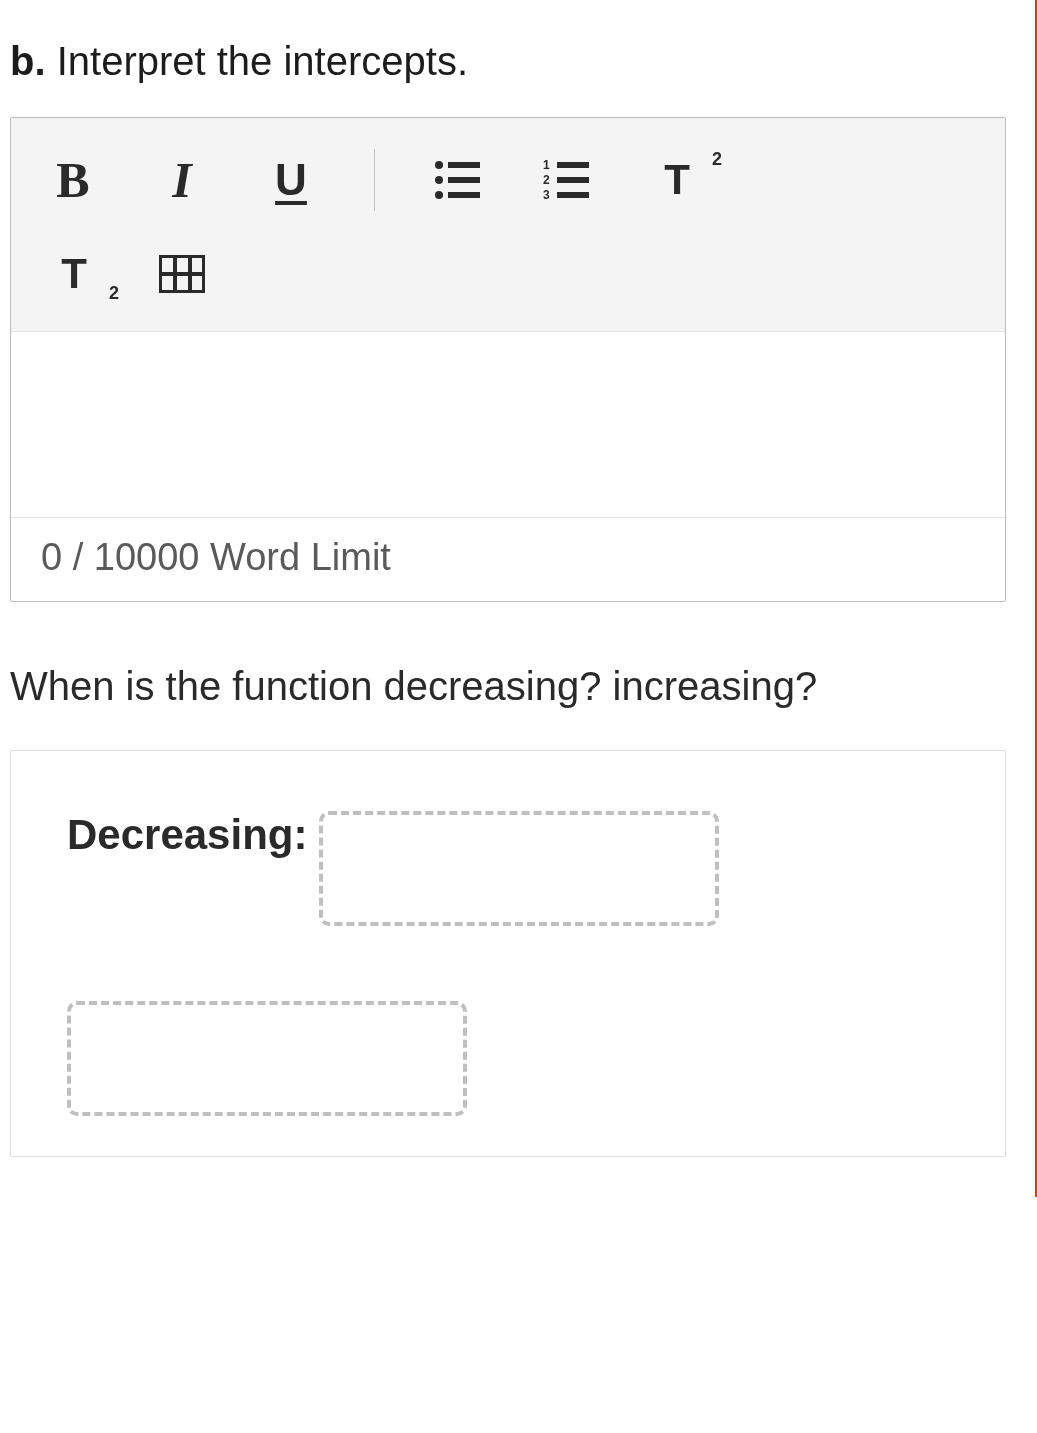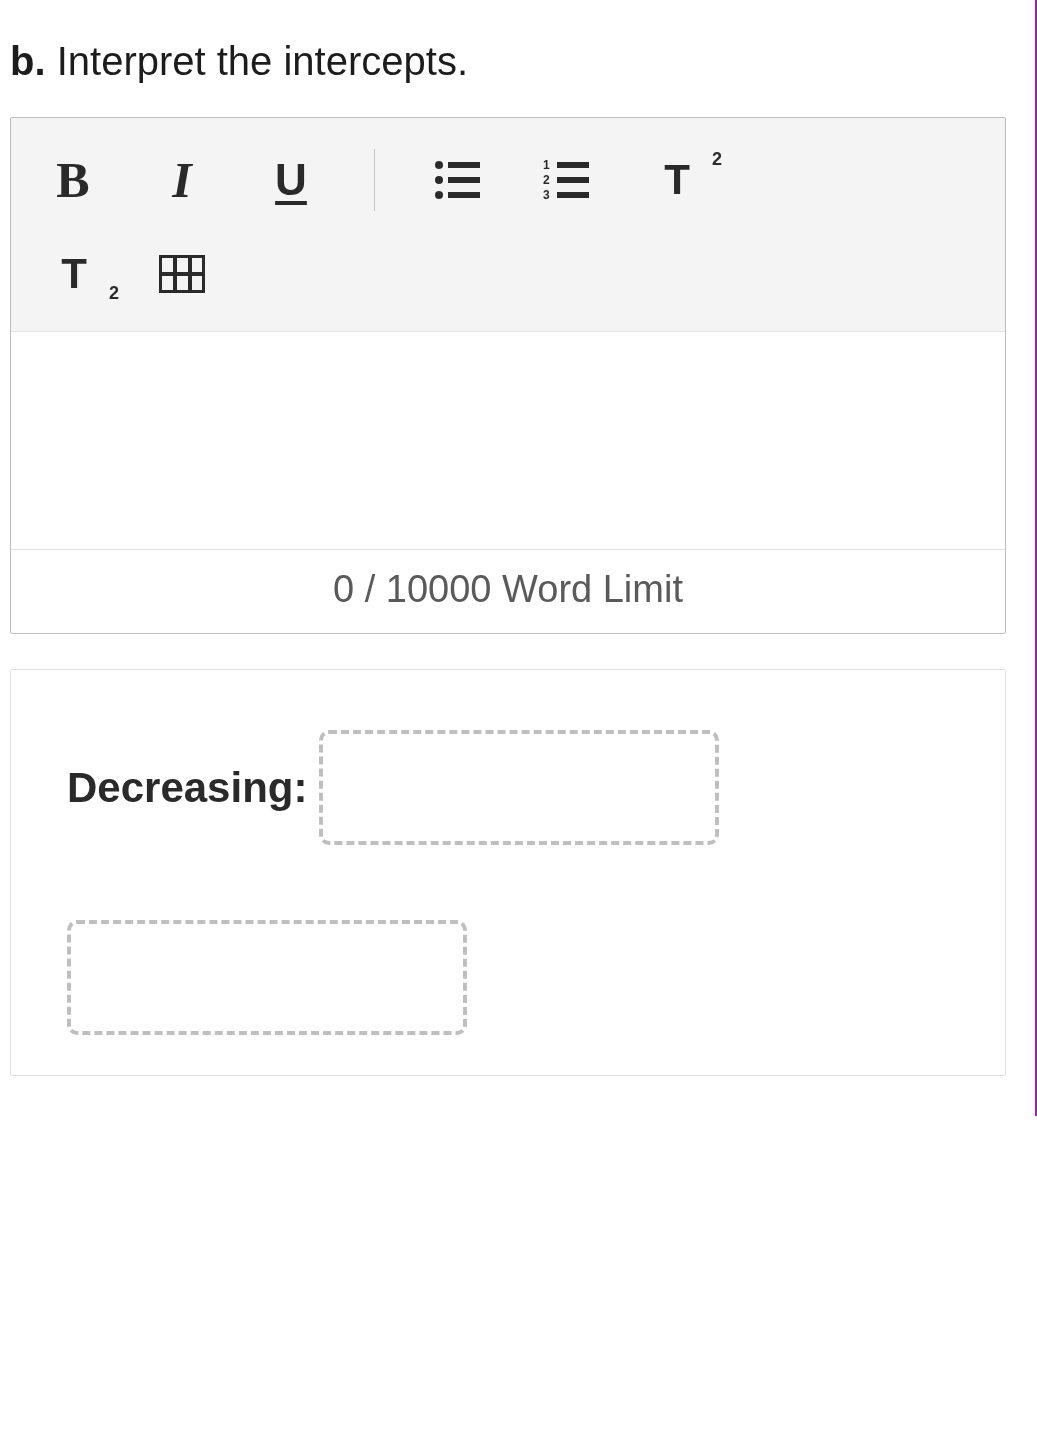--- a/index.html
+++ b/index.html
@@ -7,21 +7,21 @@
       margin: 0;
       padding: 0;
     }
     body {
       font-family: -apple-system, "Helvetica Neue", Arial, sans-serif;
       background: #ffffff;
       width: 1037px;
       padding: 0;
     }
     .page {
-      border-right: 2px solid #a21caf;
+      border-right: 2px solid #c2410c;
       padding: 35px 29px 40px 10px;
     }
     .question-prompt {
       font-size: 40px;
       color: #1c1c1c;
       margin-bottom: 30px;
       line-height: 1.3;
     }
     .question-prompt .bold-part {
       font-weight: 700;
@@ -71,40 +71,39 @@
     .sub-icon::after { content: "2"; font-size: 18px; font-weight: 800; position: absolute; bottom: 4px; right: -12px; }
     .editor-body {
       min-height: 185px;
       padding: 12px 16px;
       outline: none;
       font-size: 28px;
     }
     .editor-footer {
       border-top: 1px solid #e3e3e3;
       padding: 18px 30px 22px 30px;
-      text-align: center;
+      text-align: left;
       font-size: 38px;
       color: #5a5a5a;
-      margin-top: 32px;
     }
     .subprompt {
       margin-top: 55px;
       font-size: 40px;
       color: #2a2a2a;
       line-height: 1.45;
     }
     .answer-box {
       margin-top: 35px;
       border: 1px solid #e0e0e0;
       border-radius: 2px;
       padding: 60px 40px 40px 56px;
     }
     .answer-row {
       display: flex;
-      align-items: center;
+      align-items: flex-start;
       margin-bottom: 75px;
     }
     .answer-row:last-child { margin-bottom: 0; }
     .answer-label {
       font-size: 42px;
       font-weight: 700;
       color: #2a2a2a;
       margin-right: 12px;
     }
     .answer-field {
@@ -174,20 +173,21 @@
       </div>
     </div>
 
     <div class="editor-body" contenteditable="true" style=""></div>
 
     <div class="editor-footer">
       <span>0 / 10000 Word Limit</span>
     </div>
   </div>
 
+  <div class="subprompt">When is the function decreasing? increasing?</div>
 
   <div class="answer-box">
     <div class="answer-row">
       <span class="answer-label">Decreasing:</span>
       <input class="answer-field" type="text" value="" style="">
     </div>
     <div class="answer-row">
       <input class="answer-field" type="text" value="" style="">
     </div>
   </div>

